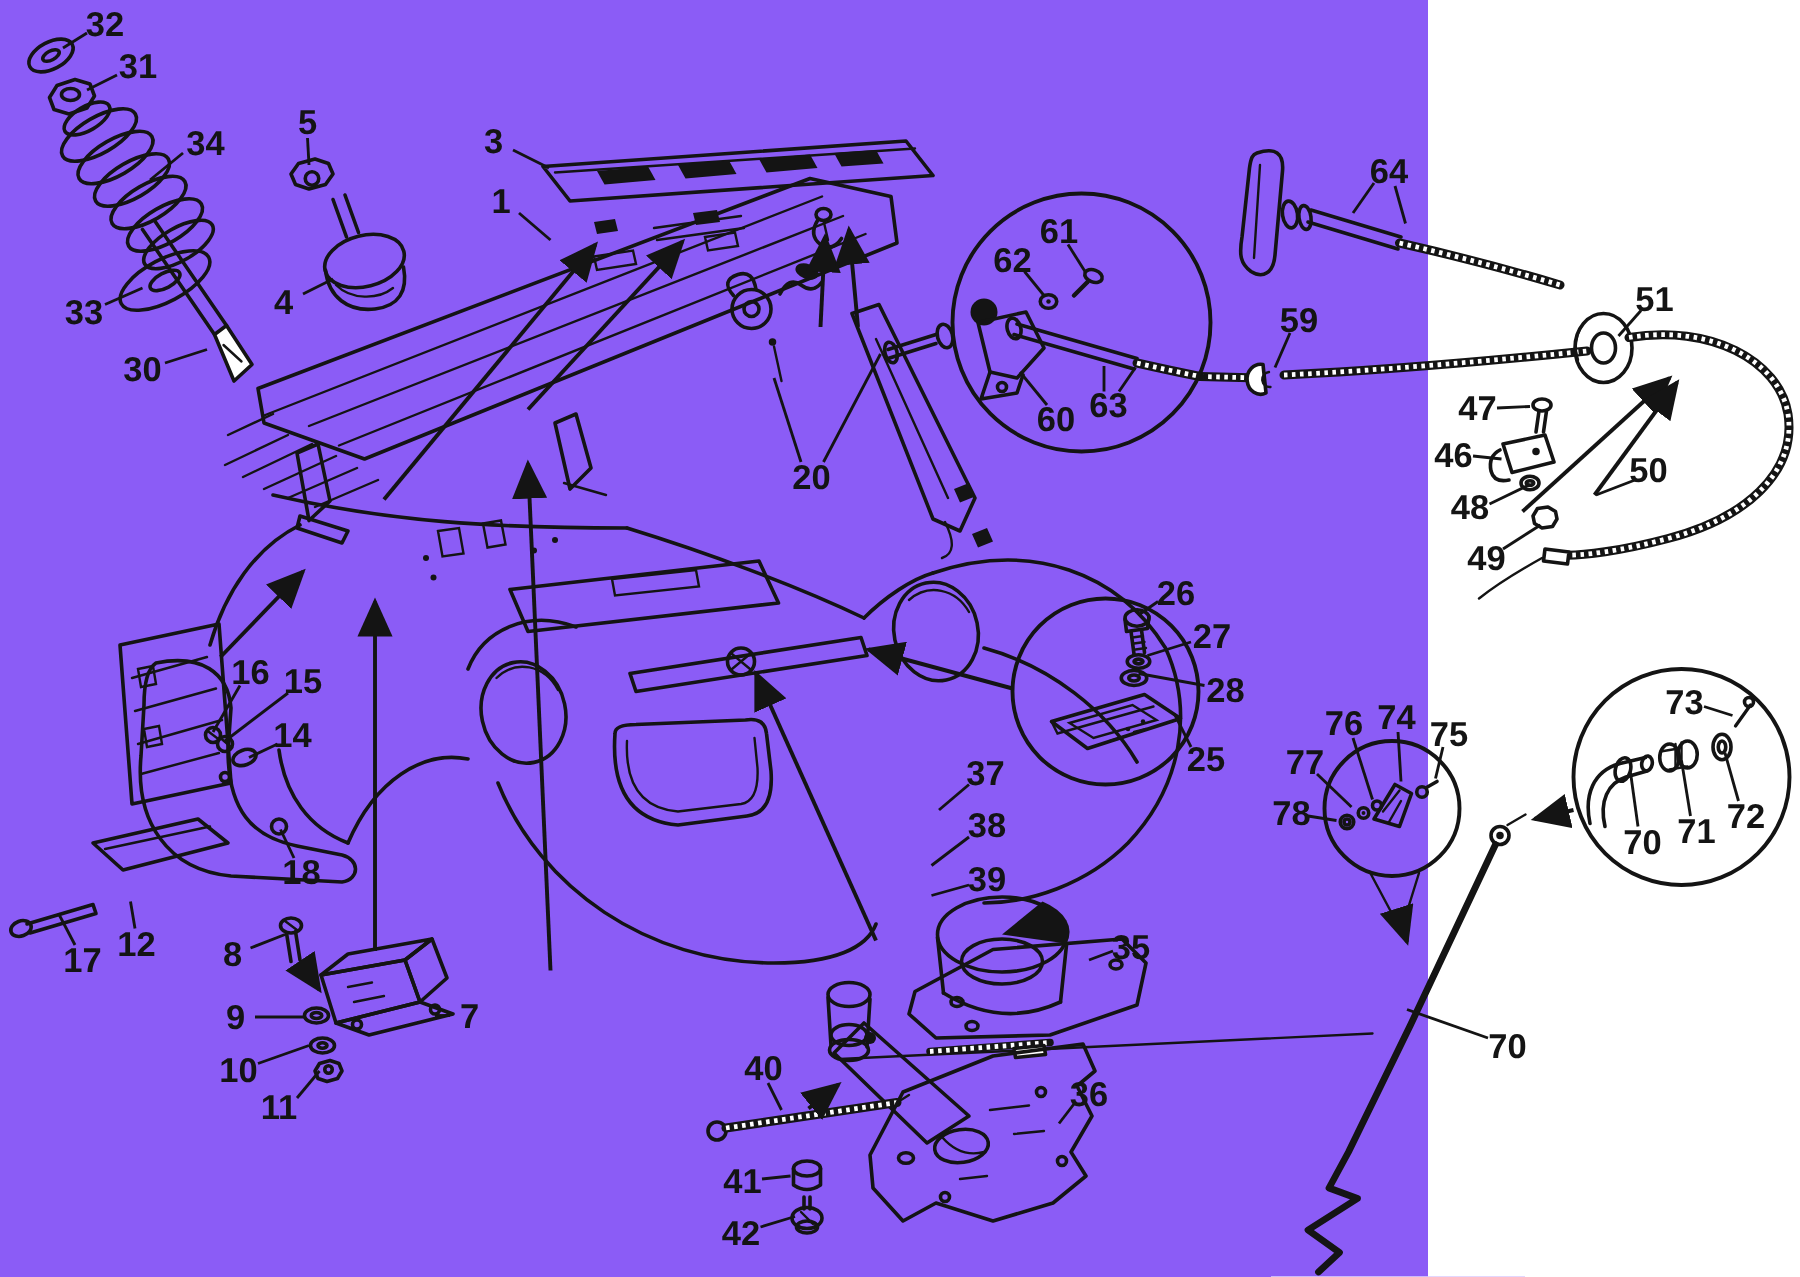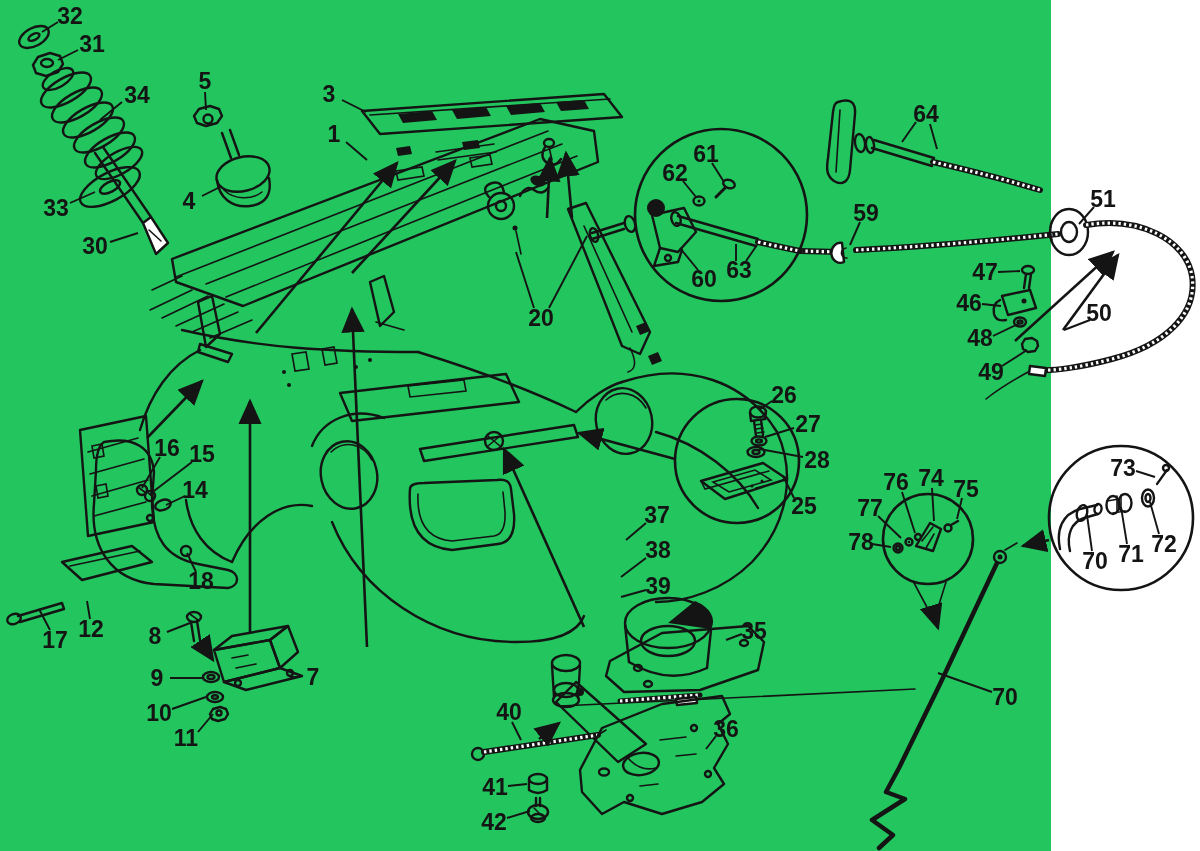--- a/index.html
+++ b/index.html
@@ -1,16 +1,16 @@
 <!DOCTYPE html>
 <html><head>
 <meta charset="utf-8">
 <style>
   html,body{margin:0;padding:0;background:#ffffff;width:1200px;height:851px;overflow:hidden;}
-  #stage{position:relative;width:1051px;height:851px;background:#22c55e;
+  #stage{position:relative;width:952px;height:851px;background:#8b5cf6;
          font-family:"Liberation Sans","DejaVu Sans",sans-serif;}
   svg{display:block;}
   .ln{stroke:#141414;stroke-width:2.4;fill:none;stroke-linecap:round;stroke-linejoin:round;}
   .thin{stroke:#141414;stroke-width:1.6;fill:none;stroke-linecap:round;}
   .fl{fill:#141414;stroke:none;}
   .wh{fill:#ffffff;stroke:#141414;stroke-width:2.4;stroke-linejoin:round;}
   .cable{stroke:#141414;stroke-width:6;fill:none;stroke-linecap:round;}
   .cable-tex{stroke:#ffffff;stroke-width:3.2;fill:none;stroke-dasharray:2.4 3;stroke-linecap:butt;}
   .callout{font-weight:bold;font-size:23px;fill:#141414;text-anchor:middle;}
   .leader{stroke:#141414;stroke-width:1.9;}

